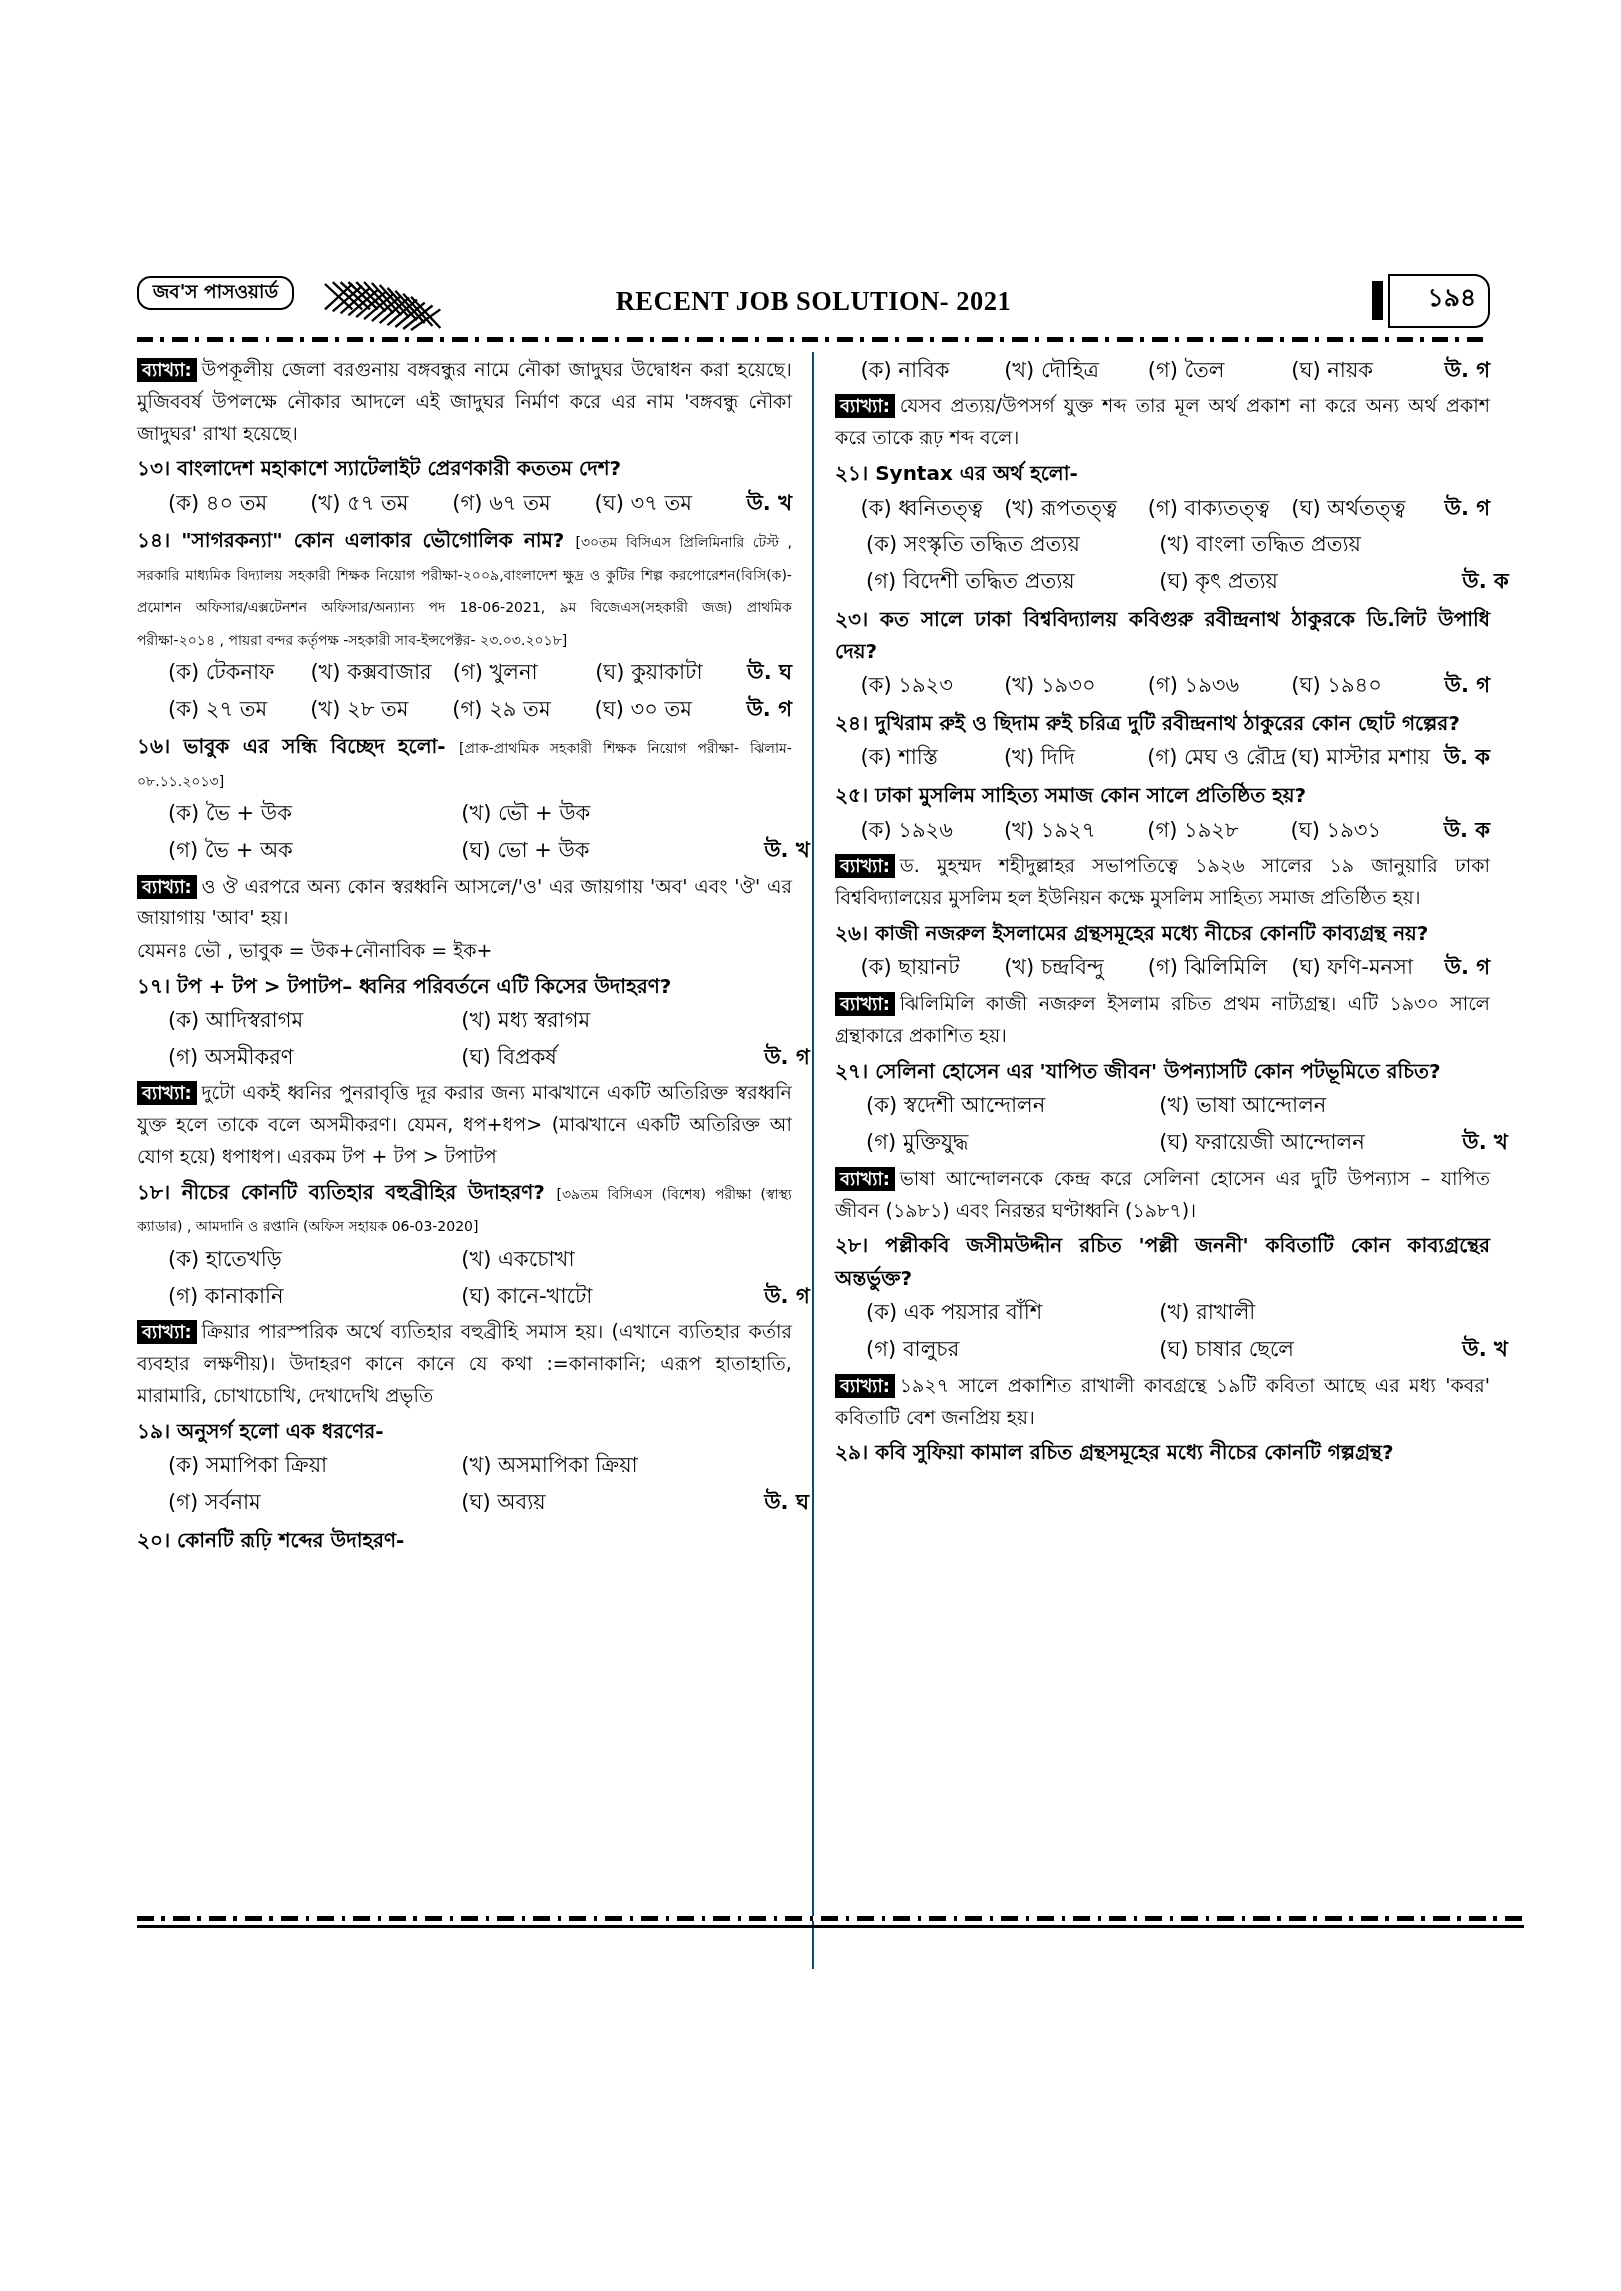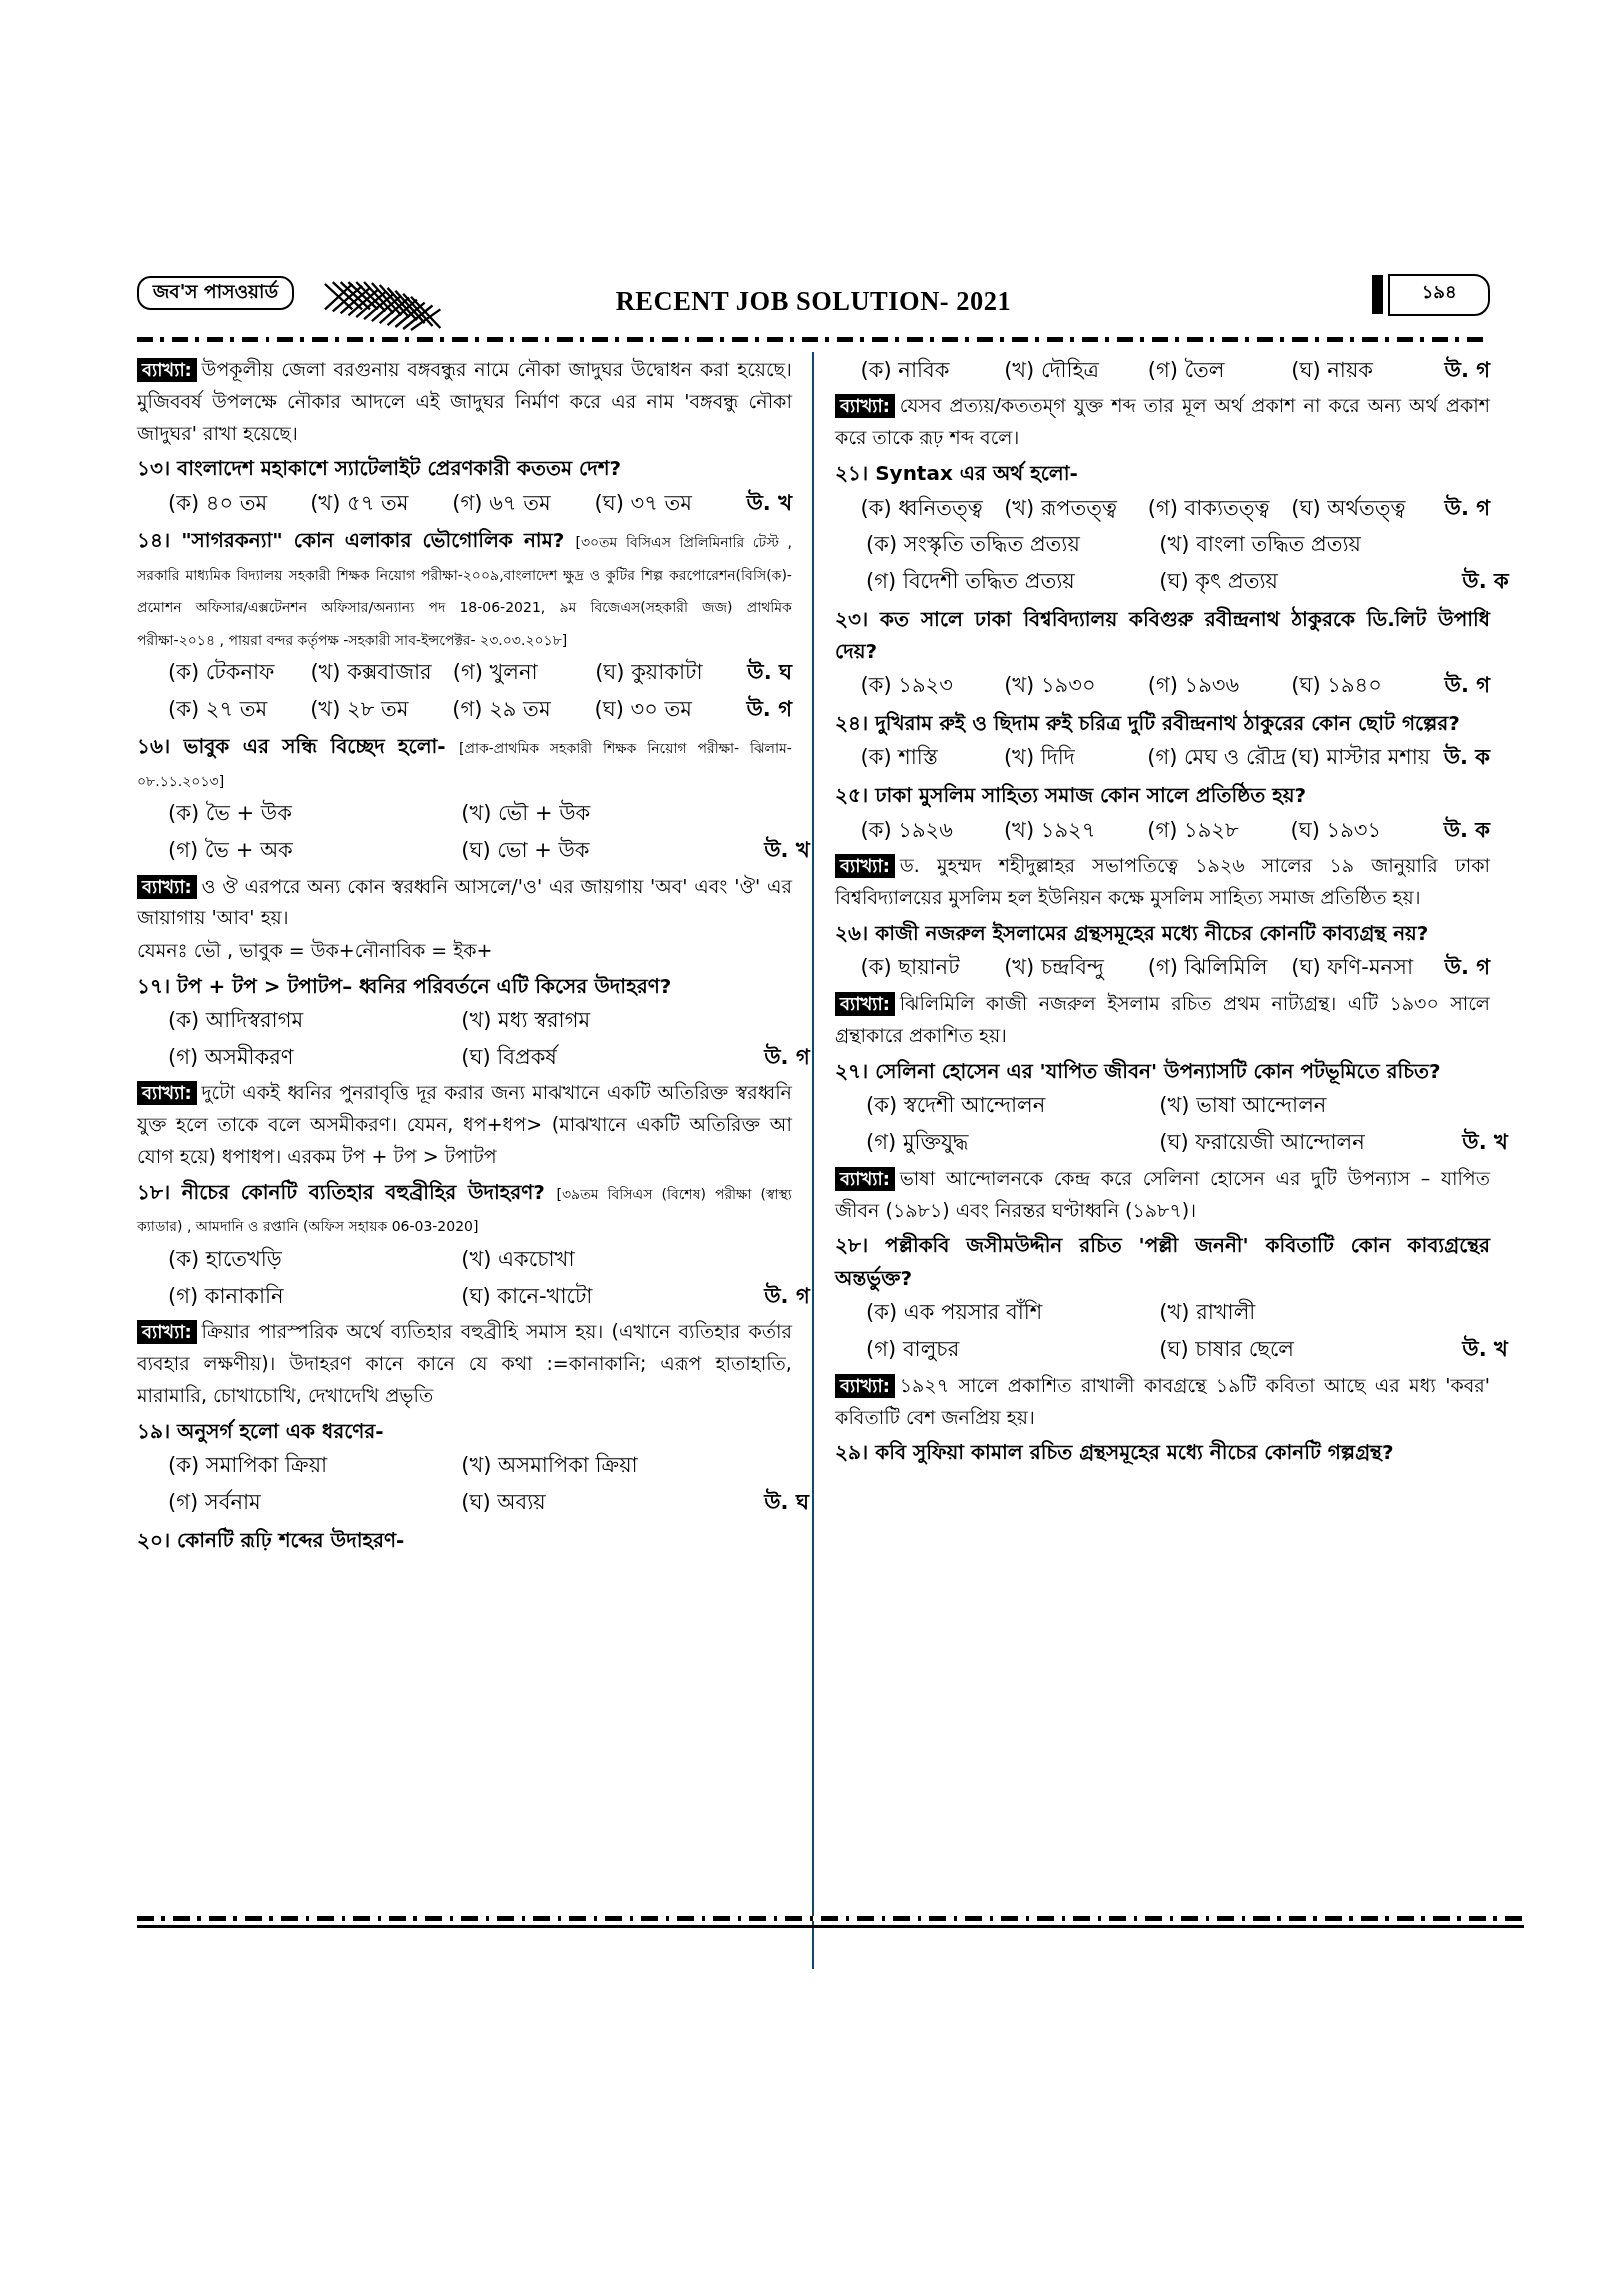--- a/index.html
+++ b/index.html
@@ -75,24 +75,24 @@
   }
   .page-num-bar {
     width: 10.8px;
     height: 39px;
     background: #000;
   }
   .page-num-box {
     border: 2.9px solid #000;
     border-radius: 0 15.7px 15.7px 0;
     min-width: 74px;
-    text-align: center;
+    text-align: right;
     padding: 2px 11.8px 4.9px 11.8px;
     font-family: "DejaVu Sans", sans-serif;
-    font-size: 18px;
+    font-size: 25px;
     font-weight: bold;
   }
   .rule-dash {
     margin-top: 2px;
     height: 4.9px;
     background-image: repeating-linear-gradient(
       to right,
       #000 0px, #000 15.7px,
       #fff 15.7px, #fff 23.5px,
       #000 23.5px, #000 27.4px,
@@ -310,21 +310,21 @@
       <div class="col col-right">
 
         <div class="opts o4 tight">
           <span class="o">(ক) নাবিক</span>
           <span class="o">(খ) দৌহিত্র</span>
           <span class="o">(গ) তৈল</span>
           <span class="o">(ঘ) নায়ক</span>
           <span class="ans">উ. গ</span>
         </div>
         <p class="expl">
-          <span class="tag">ব্যাখ্যা:</span><span>যেসব প্রত্যয়/কততম্গ যুক্ত শব্দ তার মূল অর্থ প্রকাশ না করে অন্য অর্থ প্রকাশ করে তাকে রূঢ় শব্দ বলে।</span>
+          <span class="tag">ব্যাখ্যা:</span><span>যেসব প্রত্যয়/উপসর্গ যুক্ত শব্দ তার মূল অর্থ প্রকাশ না করে অন্য অর্থ প্রকাশ করে তাকে রূঢ় শব্দ বলে।</span>
         </p>
 
         <p class="qline">২১। Syntax এর অর্থ হলো-</p>
         <div class="opts o4 tight">
           <span class="o">(ক) ধ্বনিতত্ত্ব</span>
           <span class="o">(খ) রূপতত্ত্ব</span>
           <span class="o">(গ) বাক্যতত্ত্ব</span>
           <span class="o">(ঘ) অর্থতত্ত্ব</span>
           <span class="ans">উ. গ</span>
         </div>

